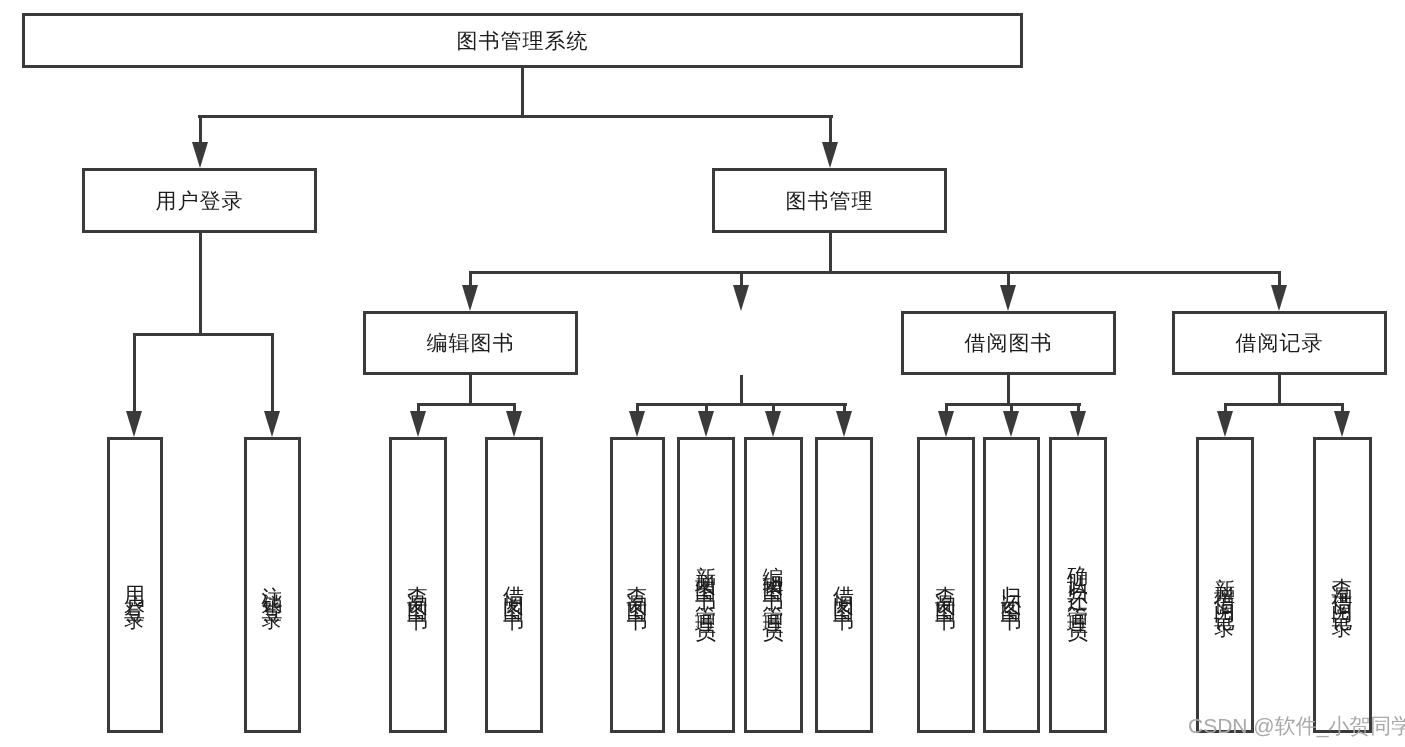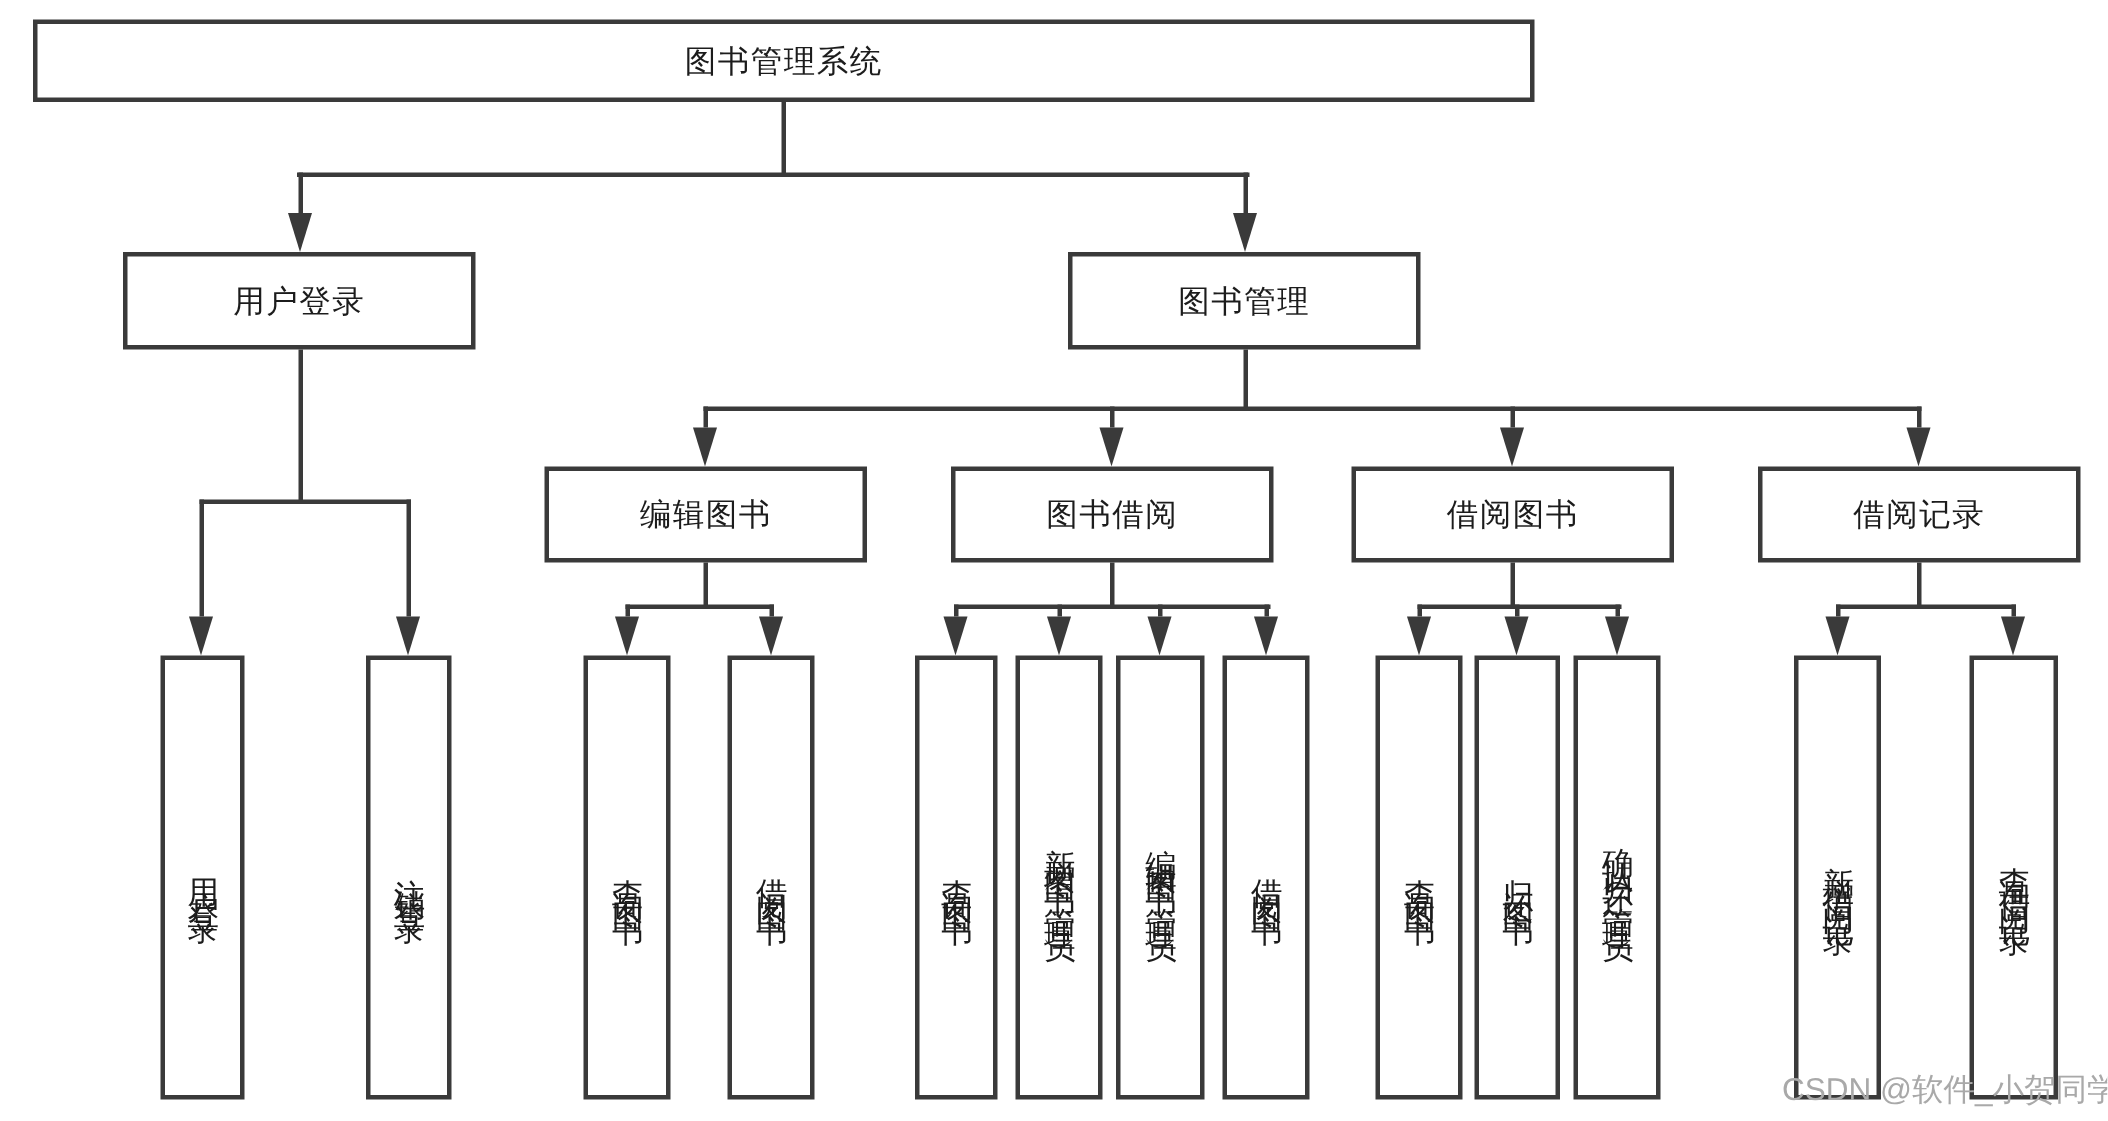--- a/index.html
+++ b/index.html
@@ -42,23 +42,20 @@
 
   <div class="node hnode" style="left:82px;top:168px;width:235px;height:65px;">
     <span>用户登录</span>
   </div>
   <div class="node hnode" style="left:712px;top:168px;width:235px;height:65px;">
     <span>图书管理</span>
   </div>
 
   <div class="node hnode" style="left:363px;top:311px;width:215px;height:64px;">
     <span>编辑图书</span>
-  </div>
-  <div class="node hnode" style="left:634px;top:311px;width:215px;height:64px;">
-    <span>图书借阅</span>
   </div>
   <div class="node hnode" style="left:901px;top:311px;width:215px;height:64px;">
     <span>借阅图书</span>
   </div>
   <div class="node hnode" style="left:1172px;top:311px;width:215px;height:64px;">
     <span>借阅记录</span>
   </div>
 
   <div class="node vnode" style="left:107px;top:437px;width:56px;height:296px;">
     <span>用户登录</span>

